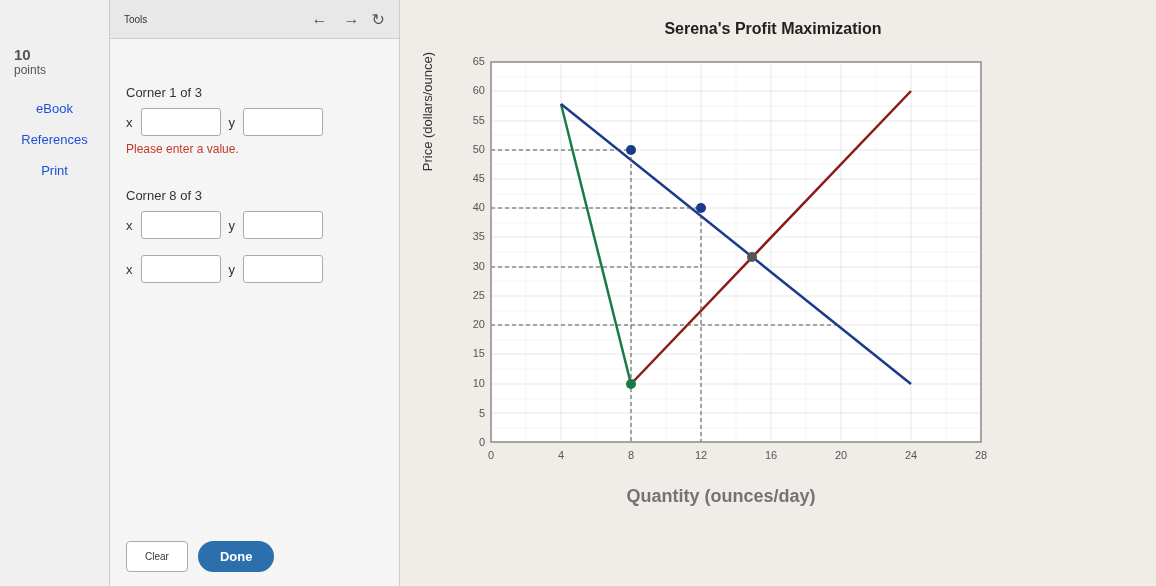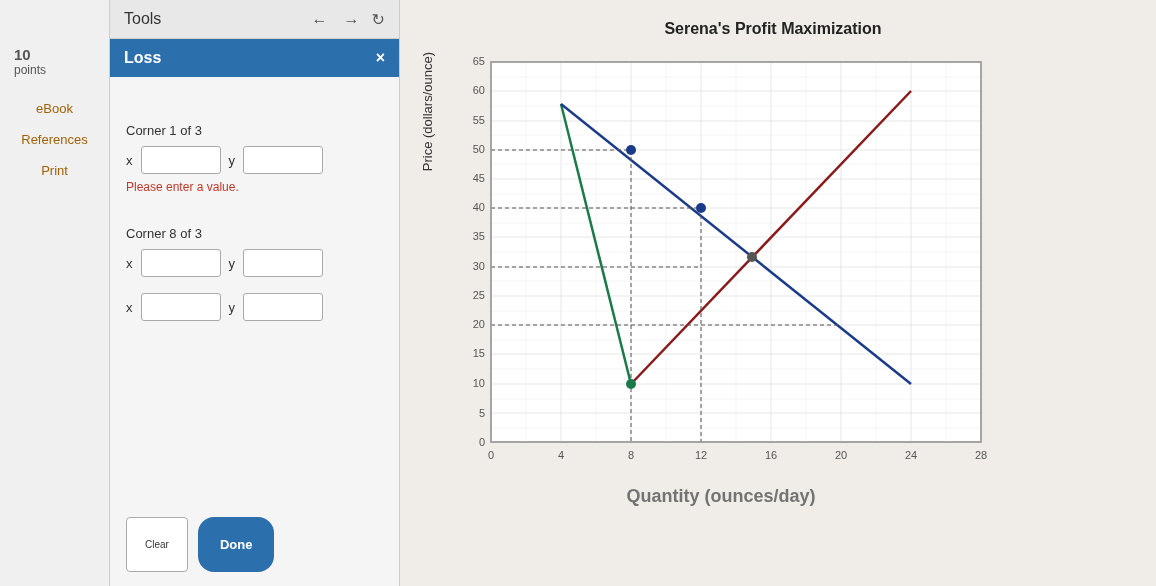--- a/index.html
+++ b/index.html
@@ -18,21 +18,21 @@
       background: #f0f0f0;
       display: flex;
       flex-direction: column;
       padding-top: 40px;
       border-right: 1px solid #ccc;
       flex-shrink: 0;
     }
     .sidebar-item {
       padding: 8px 14px;
       font-size: 13px;
-      color: #a16207;
+      color: #1d4ed8;
       cursor: pointer;
       text-align: center;
     }
 
     
     .main {
       display: flex;
       flex: 1;
     }
 
@@ -49,21 +49,21 @@
     
     .tools-bar {
       display: flex;
       align-items: center;
       padding: 8px 14px;
       background: #e8e8e8;
       border-bottom: 1px solid #ccc;
       gap: 8px;
     }
     .tools-label {
-      font-size: 16px;
+      font-size: 10px;
       color: #333;
       flex: 1;
     }
     .tools-nav-btn {
       background: none;
       border: none;
       font-size: 16px;
       cursor: pointer;
       color: #555;
       padding: 2px 4px;
@@ -158,21 +158,21 @@
     .btn-clear {
       padding: 8px 18px;
       background: white;
       border: 1px solid #aaa;
       border-radius: 4px;
       font-size: 10px;
       cursor: pointer;
       color: #333;
     }
     .btn-done {
-      padding: 20px 22px;
+      padding: 8px 22px;
       background: #2c6fad;
       border: none;
       border-radius: 16px;
       font-size: 13px;
       cursor: pointer;
       color: white;
       font-weight: bold;
     }
 
     
@@ -235,24 +235,20 @@
 
   <div class="panel">
 
     <div class="tools-bar">
       <span class="tools-label">Tools</span>
       <button class="tools-nav-btn">←</button>
       <button class="tools-nav-btn">→</button>
       <button class="tools-refresh-btn">↻</button>
     </div>
 
-    <div class="loss-header">
-      <span class="loss-title">Loss</span>
-      <button class="loss-close-btn">×</button>
-    </div>
 
     <div class="panel-body">
 
       <div class="corner-section">
         <div class="corner-label">Corner 1 of 3</div>
         <div class="corner-inputs">
           <span class="coord-label">x</span>
           <input class="coord-input" type="text" value="" style="">
           <span class="coord-label">y</span>
           <input class="coord-input" type="text" value="" style="">

